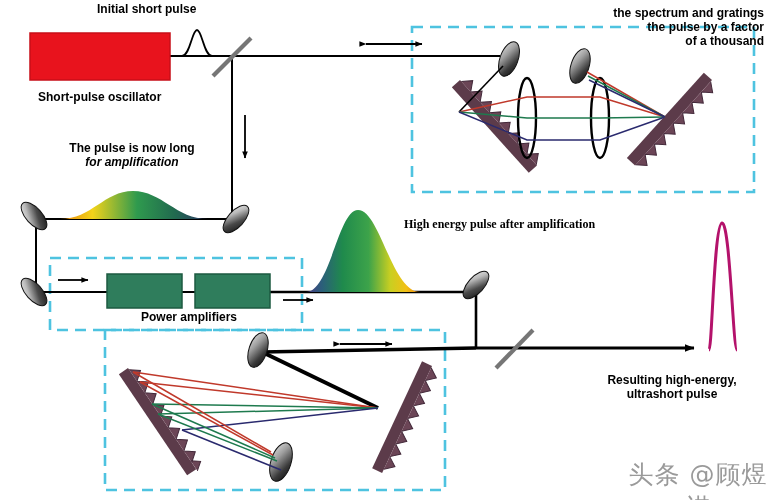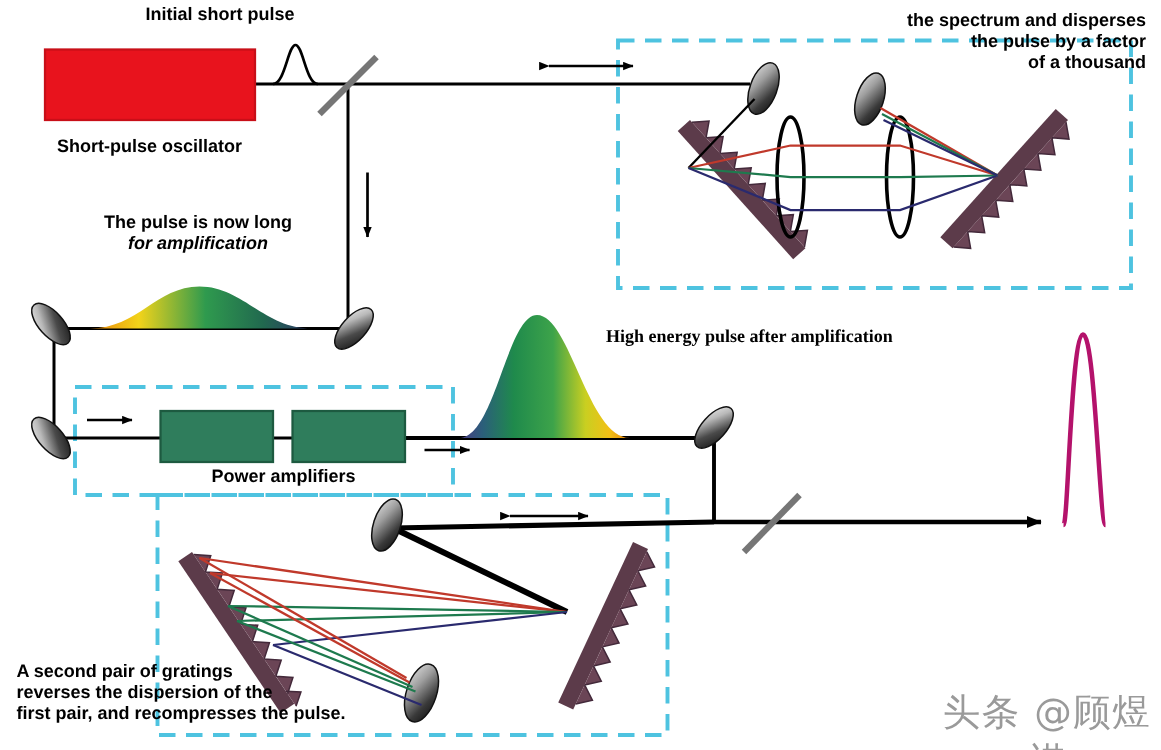--- a/index.html
+++ b/index.html
@@ -205,34 +205,33 @@
   <div class="lbl md" style="left:97px;top:2px;">Initial short pulse</div>
 
   <div class="lbl md" style="left:38px;top:90px;">Short-pulse oscillator</div>
 
   <div style="position:absolute;left:58px;top:141px;width:148px;text-align:center;">
     <div class="lbl md" style="position:static;">The pulse is now long</div>
     <div class="lbl md" style="position:static;font-style:italic;">for amplification</div>
   </div>
 
   <div style="position:absolute;right:10px;top:6px;width:320px;text-align:right;">
-    <div class="lbl md" style="position:static;">the spectrum and disperses</div>
+    <div class="lbl md" style="position:static;">the spectrum and gratings</div>
     <div class="lbl md" style="position:static;">the pulse by a factor</div>
     <div class="lbl md" style="position:static;">of a thousand</div>
   </div>
 
   <div class="lbl md" style="left:404px;top:217px;font-family:Liberation Serif, serif;">High energy pulse after amplification</div>
 
   <div class="lbl md" style="left:141px;top:310px;">Power amplifiers</div>
 
-  <div style="position:absolute;left:11px;top:440px;width:260px;text-align:left;">
-    <div class="lbl md" style="position:static;">A second pair of gratings</div>
-    <div class="lbl md" style="position:static;">reverses the dispersion of the</div>
-    <div class="lbl md" style="position:static;">first pair, and recompresses the pulse.</div>
-  </div>
-
+
+  <div style="position:absolute;left:592px;top:373px;width:160px;text-align:center;">
+    <div class="lbl md" style="position:static;">Resulting high-energy,</div>
+    <div class="lbl md" style="position:static;">ultrashort pulse</div>
+  </div>
 
   <div style="position:absolute;left:628px;top:458px;width:140px;text-align:center;">
     <div class="wm wm-cn" style="position:static;">头条 @顾煜祺</div>
 
   </div>
 
 </div>
 
 </body></html>

